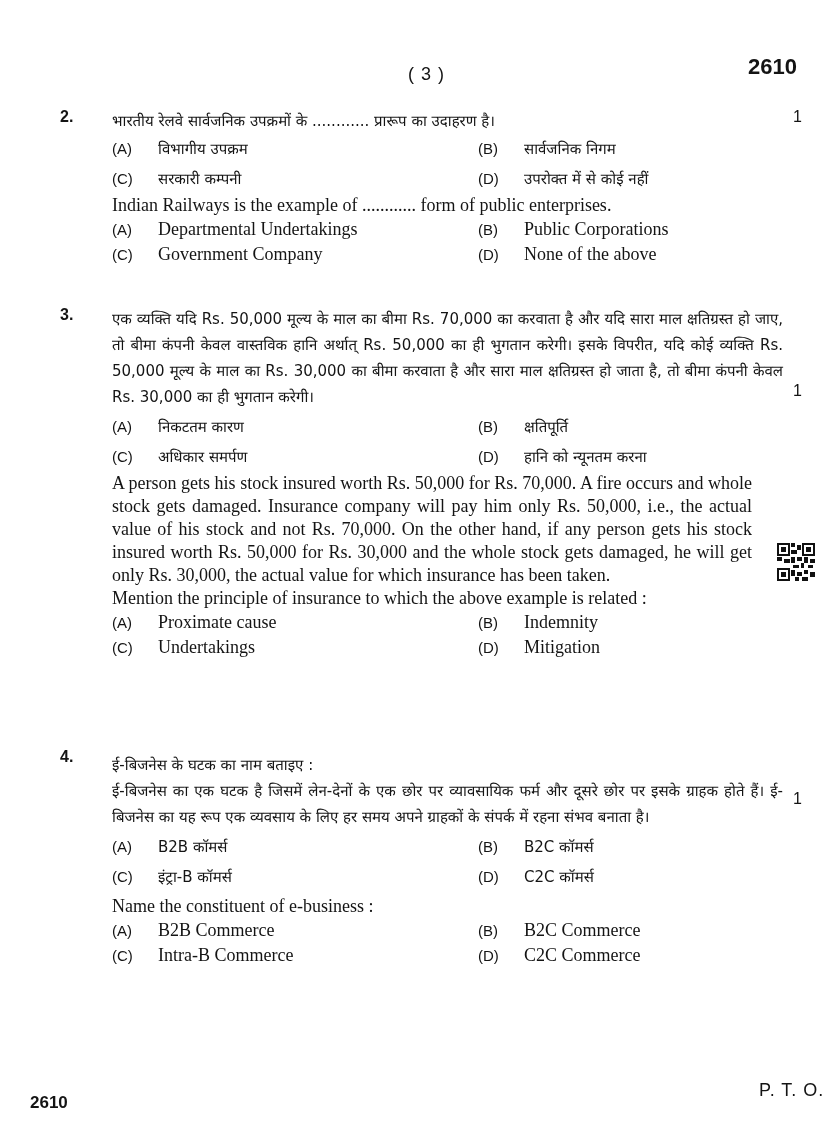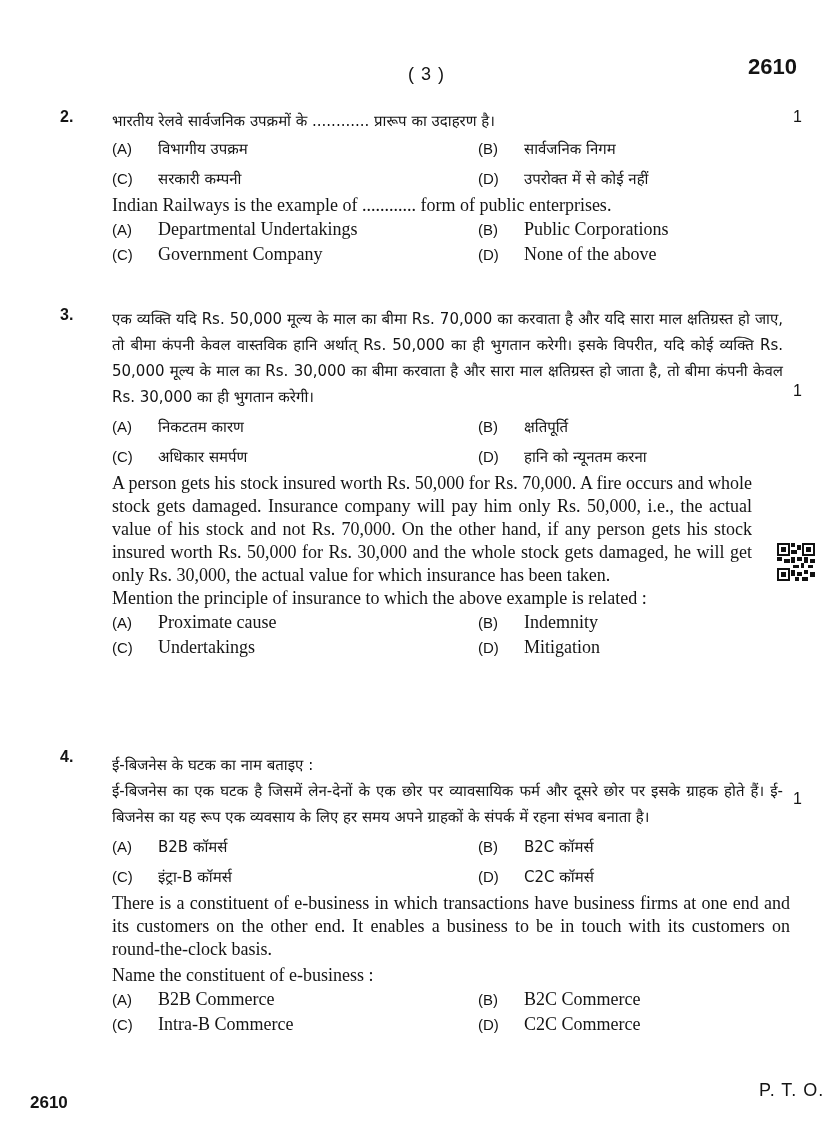--- a/index.html
+++ b/index.html
@@ -139,21 +139,20 @@
           </div>
         <div class="opt">
             <span class="lbl">(C)</span>
             <span>इंट्रा-B कॉमर्स</span>
           </div>
         <div class="opt">
             <span class="lbl">(D)</span>
             <span>C2C कॉमर्स</span>
           </div>
       </div>
-      <div class="en" style="width:678px;">There is a constituent of e-business in which transactions have business firms at one end and its customers on the other end. It enables a business to be in touch with its customers on round-the-clock basis.</div>
       <div class="en" style="margin-top:3px;">Name the constituent of e-business :</div>
       <div class="opts en">
         <div class="opt">
             <span class="lbl">(A)</span>
             <span>B2B Commerce</span>
           </div>
         <div class="opt">
             <span class="lbl">(B)</span>
             <span>B2C Commerce</span>
           </div>

